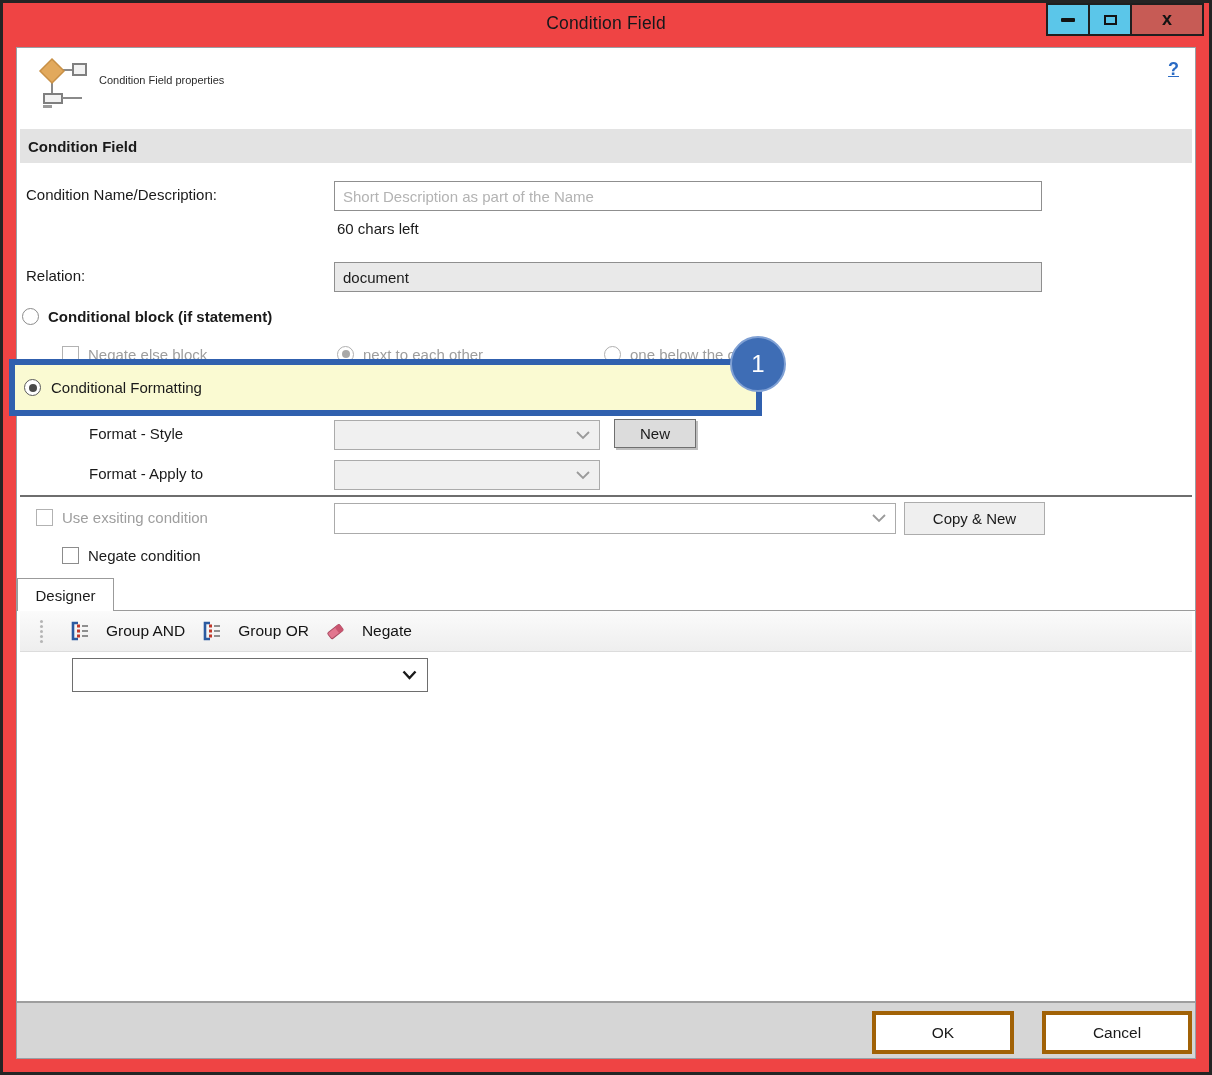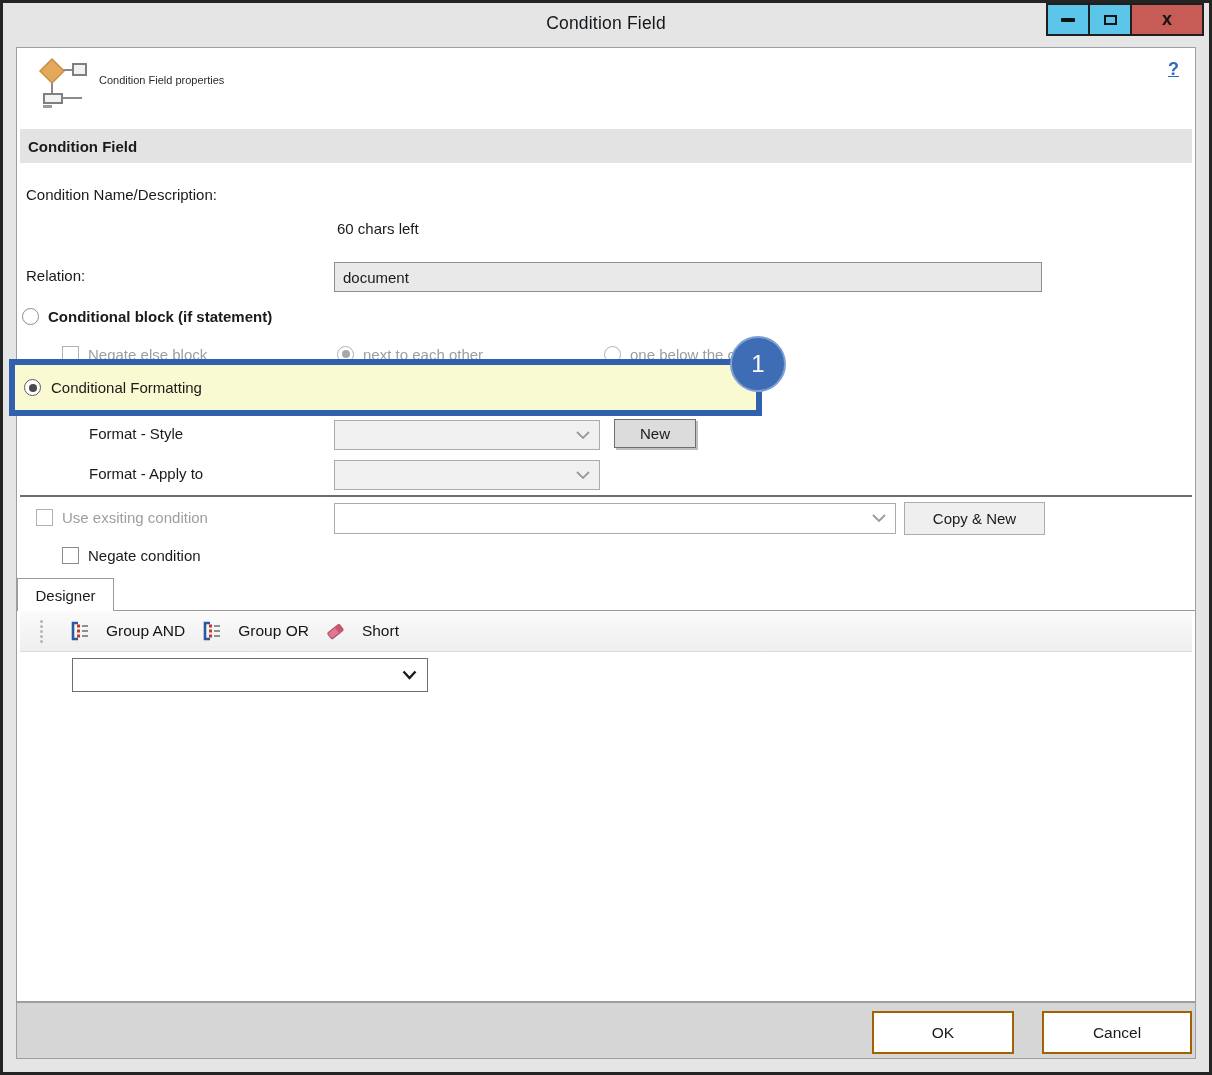--- a/index.html
+++ b/index.html
@@ -1,20 +1,20 @@
 <!DOCTYPE html>
 <html><head>
 <meta charset="utf-8">
 <style>
   * { box-sizing: border-box; margin: 0; padding: 0; }
   html,body { width:1212px; height:1075px; }
   body { font-family:"Liberation Sans", sans-serif; overflow:hidden; }
 
   .stage { position:relative; width:1212px; height:1075px;
-           background:#e5e5e5; border:3px solid #242424; }
+           background:#ef4444; border:3px solid #242424; }
 
   
   .titlebar { position:absolute; left:0; right:0; top:0; height:43px; }
   .title { width:100%; text-align:center; line-height:41px; font-size:17.5px;
            color:#14181b; letter-spacing:.2px; }
   .winbtns { position:absolute; top:0px; right:5px; display:flex; }
   .wbtn { height:33px; border:2px solid #1F1F1F; display:flex; align-items:center;
           justify-content:center; margin-left:-2px; cursor:pointer; }
   .wbtn.min, .wbtn.max { width:44px; background:#5BC6E9; }
   .wbtn.close { width:74px; background:#C75B55; font-weight:bold; font-size:18px; color:#131313; }
@@ -92,21 +92,21 @@
   .tb-item { display:flex; align-items:center; gap:17px; cursor:pointer; font-size:15.5px; color:#141414; }
 
   .combo { position:absolute; left:55px; top:610px; width:356px; height:34px; background:#fff;
            border:1.6px solid #6E6E6E; display:flex; align-items:center;
            justify-content:flex-end; padding-right:10px; cursor:pointer; }
 
   
   .footer { position:absolute; left:0; right:0; bottom:0; height:57px; background:#D6D6D6;
             border-top:2px solid #9E9E9E; }
   .btn-footer { position:absolute; top:8px; height:43px; background:#fff;
-                border:2px solid #a16207; font-size:15.5px; }
+                border:4px solid #a16207; font-size:15.5px; }
   .btn-ok { left:855px; width:142px; }
   .btn-cancel { left:1025px; width:150px; }
 </style>
 </head>
 <body>
 
 <div class="stage">
 
   <div class="titlebar">
     <div class="title">Condition Field</div>
@@ -137,20 +137,21 @@
       </svg>
     </div>
     <div class="hdr-title">Condition Field properties</div>
     <div class="help-link">?</div>
 
     <div class="section-bar">
       <span>Condition Field</span>
     </div>
 
     <div class="flabel" style="left:9px; top:132px;">Condition Name/Description:</div>
+    <input class="txt-input" style="top: 133px;" type="text" placeholder="Short Description as part of the Name">
     <div class="chars-left">60 chars left</div>
 
     <div class="flabel" style="left:9px; top:213px;">Relation:</div>
     <div class="ro-input" style="top:214px;">
       <span>document</span>
     </div>
 
     <div class="ctl-row" style="left:5px; top:258px;">
       <span class="radio"></span>
       <span class="lbl" style="font-weight:bold;">Conditional block (if statement)</span>
@@ -239,21 +240,21 @@
         <span>Group OR</span>
       </span>
 
       <span class="tb-item">
         <svg width="20" height="20" viewBox="0 0 20 20">
           <g transform="rotate(-38 10 10)">
             <rect x="2.5" y="7" width="15" height="7.5" rx="1.5" fill="#E2768F" stroke="#A94A62" stroke-width="1"></rect>
             <rect x="12" y="7" width="5.5" height="7.5" rx="1.5" fill="#C9556F"></rect>
           </g>
         </svg>
-        <span>Short</span>
+        <span>Negate</span>
       </span>
     </div>
 
     <div class="combo">
       <svg width="15" height="10" viewBox="0 0 15 10">
         <polyline points="1.5,1.5 7.5,8 13.5,1.5" fill="none" stroke="#1A1A1A" stroke-width="2.4"></polyline>
       </svg>
     </div>
 
     <div class="footer">

